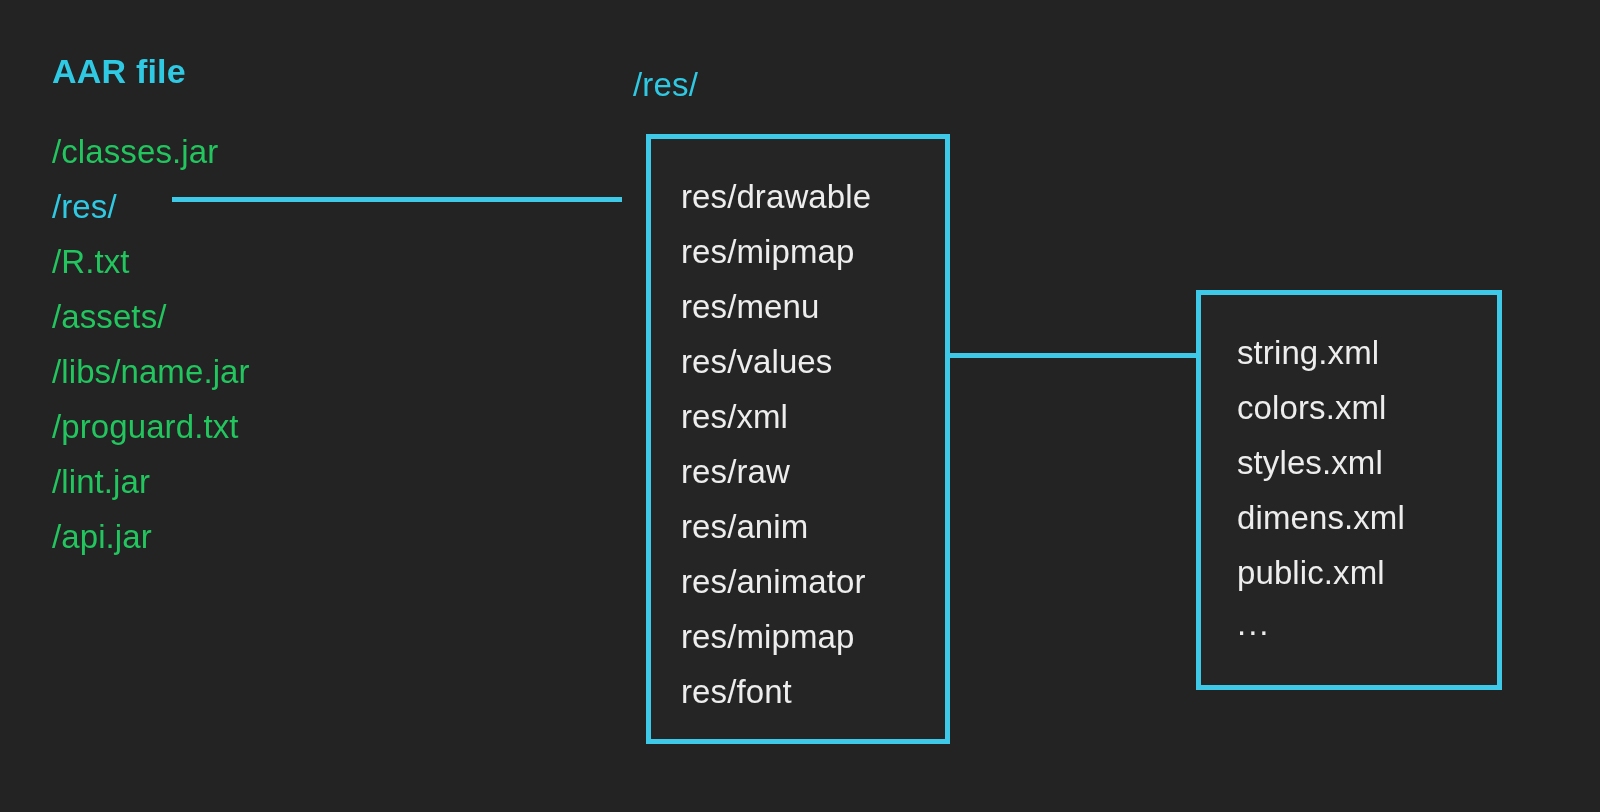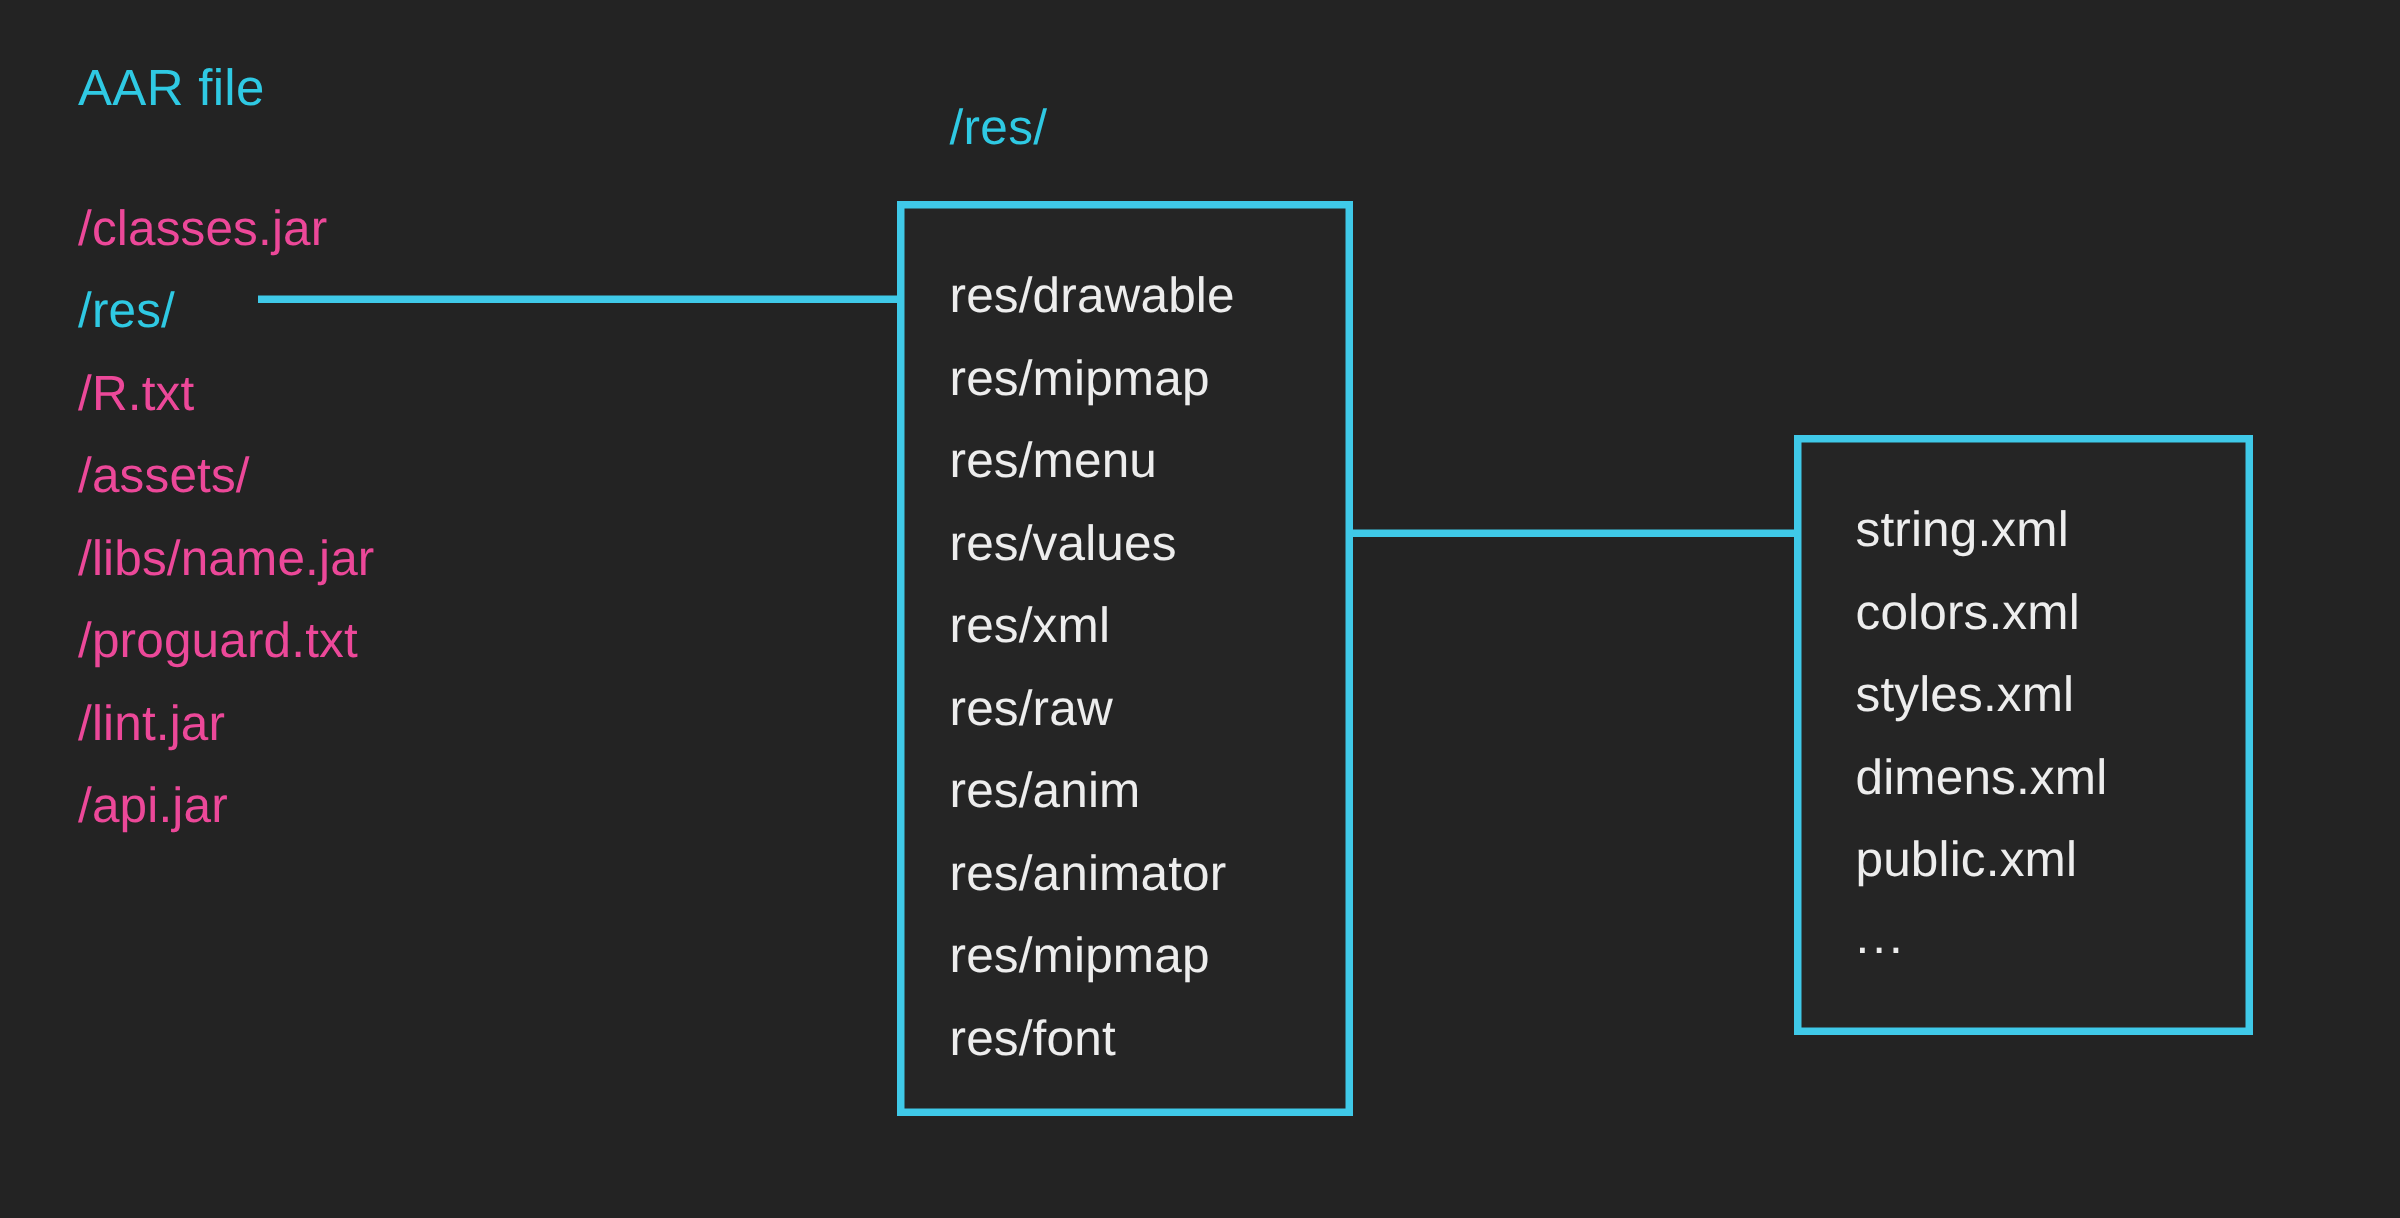--- a/index.html
+++ b/index.html
@@ -14,37 +14,37 @@
     background: #232323;
     overflow: hidden;
     font-family: "Liberation Sans", sans-serif;
     -webkit-font-smoothing: antialiased;
   }
 
   
   #aar-title {
     position: absolute;
     left: 52px;
-    top: 40px;
+    top: 52px;
     font-size: 34px;
-    font-weight: normal;
+    font-weight: bold;
     color: #2FC9E3;
     letter-spacing: 0.2px;
     white-space: nowrap;
   }
   #aar-list {
     position: absolute;
     left: 52px;
     top: 124px;
     width: 560px;
   }
   #aar-list .entry {
     font-size: 33px;
     line-height: 55px;
-    color: #ec4899;
+    color: #22c55e;
     white-space: nowrap;
     letter-spacing: 0.1px;
   }
   #aar-list .entry.accent { color: #2FC9E3; }
 
   
   .group-label {
     position: absolute;
     font-size: 33px;
     color: #2FC9E3;
@@ -66,21 +66,21 @@
   }
   .box .entry.ellipsis {
     font-size: 33px;
     line-height: 48px;
     letter-spacing: 2px;
   }
 
   
   #res-label { left: 633px; top: 66px; }
   #res-box {
-    left: 598px;
+    left: 646px;
     top: 134px;
     width: 304px;
     height: 610px;
     padding: 30px 0 0 30px;
   }
 
   
   #values-label { left: 1211px; top: 224px; }
   #values-box {
     left: 1196px;

